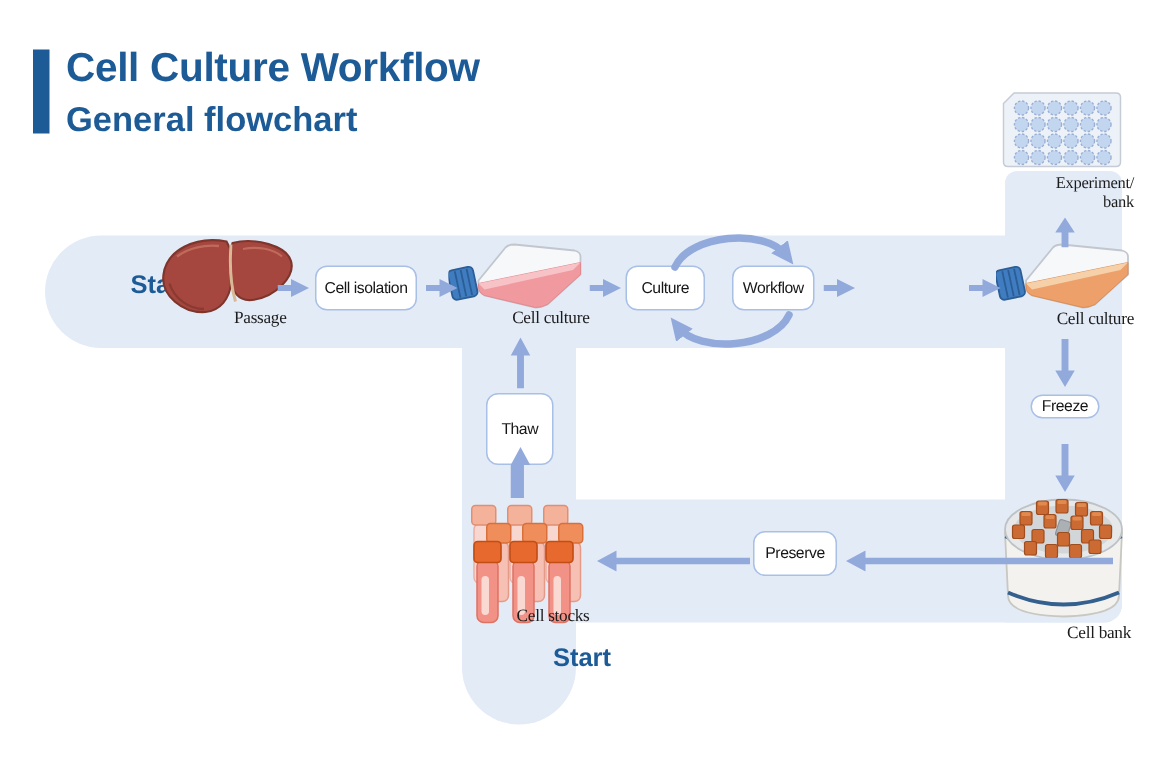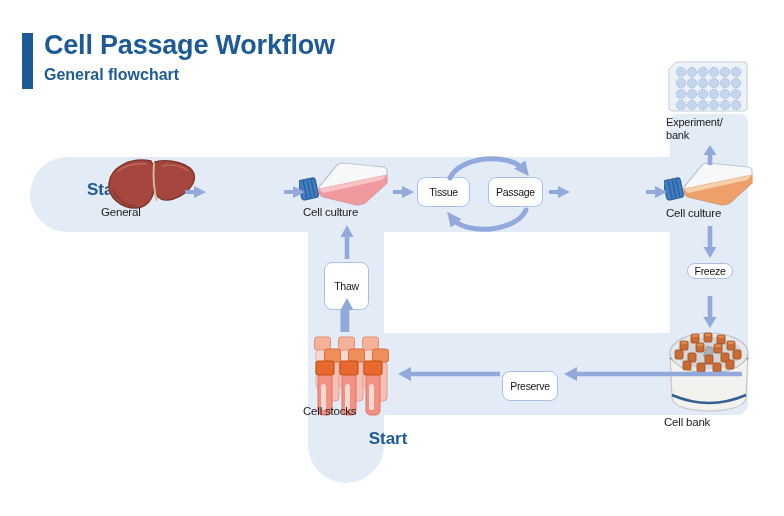--- a/index.html
+++ b/index.html
@@ -4,63 +4,64 @@
 <style>
   html,body{margin:0;padding:0;background:#ffffff;}
   #canvas{
     position:relative;width:784px;height:516px;background:#ffffff;overflow:hidden;
     font-family:"Liberation Sans", sans-serif;color:#1a1a1a;
   }
   .band{position:absolute;background:#e3ebf7;}
   .abs{position:absolute;}
   .hdr-bar{position:absolute;left:22px;top:33px;width:11px;height:56px;background:#1d5b97;}
   .hdr-title{position:absolute;left:44px;top:30px;font-size:27px;font-weight:700;color:#1d5b97;letter-spacing:-0.2px;}
-  .hdr-sub{position:absolute;left:44px;top:66px;font-size:16px;font-weight:700;color:#1d5b97;}
+  .hdr-sub{position:absolute;left:44px;top:66px;font-size:23px;font-weight:700;color:#1d5b97;}
   .start-label{position:absolute;font-size:17px;font-weight:700;color:#1d5b97;margin-left:40px;}
   .node{
     position:absolute;background:#ffffff;border:1.5px solid #a9c0e6;border-radius:8px;
     display:flex;align-items:center;justify-content:center;
     font-size:10.5px;letter-spacing:-0.3px;color:#161616;white-space:nowrap;box-sizing:border-box;
   }
-  .cap-label{position:absolute;font-size:11.5px;color:#1c1c1c;text-align:left;width:90px;letter-spacing:-0.2px;}
+  .cap-label{position:absolute;font-size:11.5px;color:#1c1c1c;text-align:right;width:90px;letter-spacing:-0.2px;font-family:Liberation Serif, serif;}
   .cap-label .ln{display:block;line-height:13px;}
   svg{display:block;}
 </style>
 </head>
 <body>
 
 <div id="canvas">
 
   <div class="band" style="left:30px;top:157px;width:718px;height:75px;border-radius:38px 10px 10px 38px;"></div>
   <div class="band" style="left:670px;top:114px;width:78px;height:301px;border-radius:8px 8px 12px 0;"></div>
   <div class="band" style="left:308px;top:333px;width:440px;height:82px;border-radius:0 0 12px 0;"></div>
   <div class="band" style="left:308px;top:200px;width:76px;height:283px;border-radius:0 0 38px 38px;"></div>
 
   <div class="hdr-bar"></div>
-  <div class="hdr-title">Cell Passage Workflow</div>
+  <div class="hdr-title">Cell Culture Workflow</div>
   <div class="hdr-sub">General flowchart</div>
 
   <div class="start-label" style="left:47px;top:180px;">Start</div>
   <div class="start-label" style="left:303px;top:429px;width:90px;text-align:center;">Start</div>
 
   <svg class="abs" style="left:104px;top:157px;" width="94" height="56" viewBox="0 0 94 56">
     <path d="M47 4 C26 0 7 10 5 26 C3 40 18 52 33 51 C43 50 49 42 50 32 L50 10 Z" fill="#a5473f" stroke="#7e352c" stroke-width="1.4"></path>
     <path d="M51 5 C66 1 87 7 90 17 C93 27 80 41 64 43 C55 44 50 37 50 28 L50 9 Z" fill="#a5473f" stroke="#7e352c" stroke-width="1.4"></path>
     <path d="M50 6 C49 20 50 34 53 44" stroke="#d9b896" stroke-width="2" fill="none"></path>
     <path d="M14 14 C22 8 33 6 42 7" stroke="#c06a5c" stroke-width="1.6" fill="none"></path>
     <path d="M58 9 C68 7 78 9 84 14" stroke="#c06a5c" stroke-width="1.4" fill="none"></path>
     <path d="M9 32 C12 42 22 49 32 49" stroke="#8b3a32" stroke-width="1.6" fill="none"></path>
   </svg>
-  <div class="cap-label" style="left:101px;top:206px;">General</div>
-
-  <div class="node" style="left:417px;top:177px;width:53px;height:30px;">Tissue</div>
-  <div class="node" style="left:488px;top:177px;width:55px;height:30px;">Passage</div>
+  <div class="cap-label" style="left:101px;top:206px;">Passage</div>
+
+  <div class="node" style="left:210px;top:177px;width:68px;height:30px;">Cell isolation</div>
+  <div class="node" style="left:417px;top:177px;width:53px;height:30px;">Culture</div>
+  <div class="node" style="left:488px;top:177px;width:55px;height:30px;">Workflow</div>
   <div class="node" style="left:687px;top:263px;width:46px;height:16px;">Freeze</div>
   <div class="node" style="left:324px;top:262px;width:45px;height:48px;">Thaw</div>
-  <div class="node" style="left:502px;top:371px;width:56px;height:30px;">Preserve</div>
+  <div class="node" style="left:502px;top:354px;width:56px;height:30px;">Preserve</div>
 
   <svg class="abs" style="left:299px;top:157px;" width="93" height="52" viewBox="0 0 93 52">
     <path d="M20 30 L38 8 Q40 6 44 6 L84 10 Q88 11 88 14 L88 26 L66 46 Q62 48 58 48 L24 40 Q20 38 20 34 Z" fill="#f7f8fa" stroke="#c2c7ce" stroke-width="1.2"></path>
     <path d="M20 32 L88 18 L88 26 L66 46 Q62 48 58 48 L24 40 Q20 38 20 34 Z" fill="#f0999f" stroke="#e2858c" stroke-width="0.6"></path>
     <path d="M20 32 L88 18 L83 23 L24 36 Z" fill="#f7c3c6"></path>
     <g transform="rotate(-12 9 32)">
       <rect x="1" y="22" width="17" height="20" rx="3" fill="#3f7dc0" stroke="#2b5d96" stroke-width="1.2"></rect>
       <line x1="6" y1="23" x2="6" y2="41" stroke="#2b5d96" stroke-width="1.2"></line>
       <line x1="10" y1="23" x2="10" y2="41" stroke="#2b5d96" stroke-width="1.2"></line>
       <line x1="14" y1="23" x2="14" y2="41" stroke="#2b5d96" stroke-width="1.2"></line>

